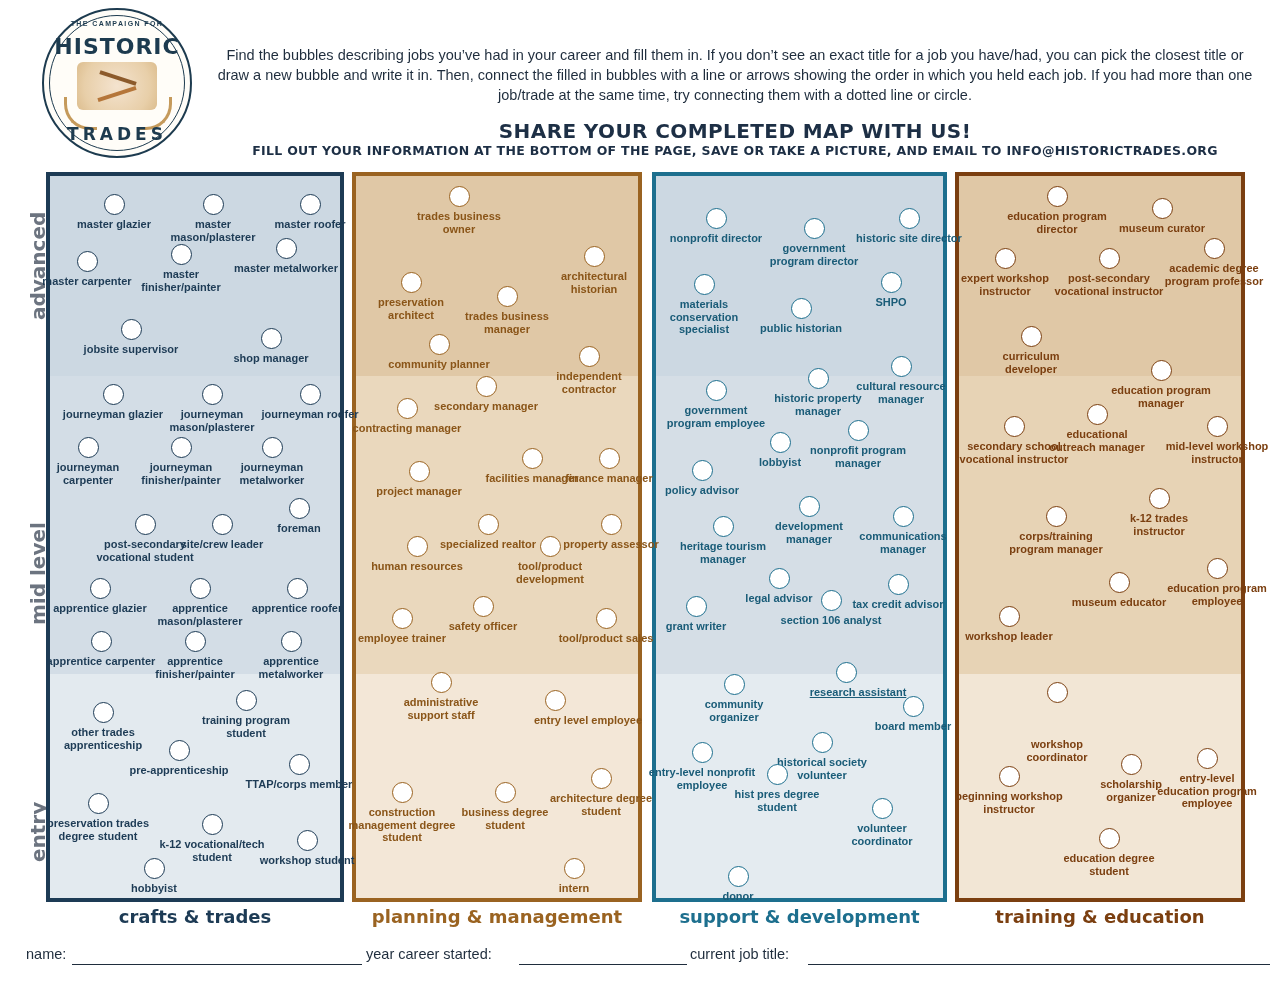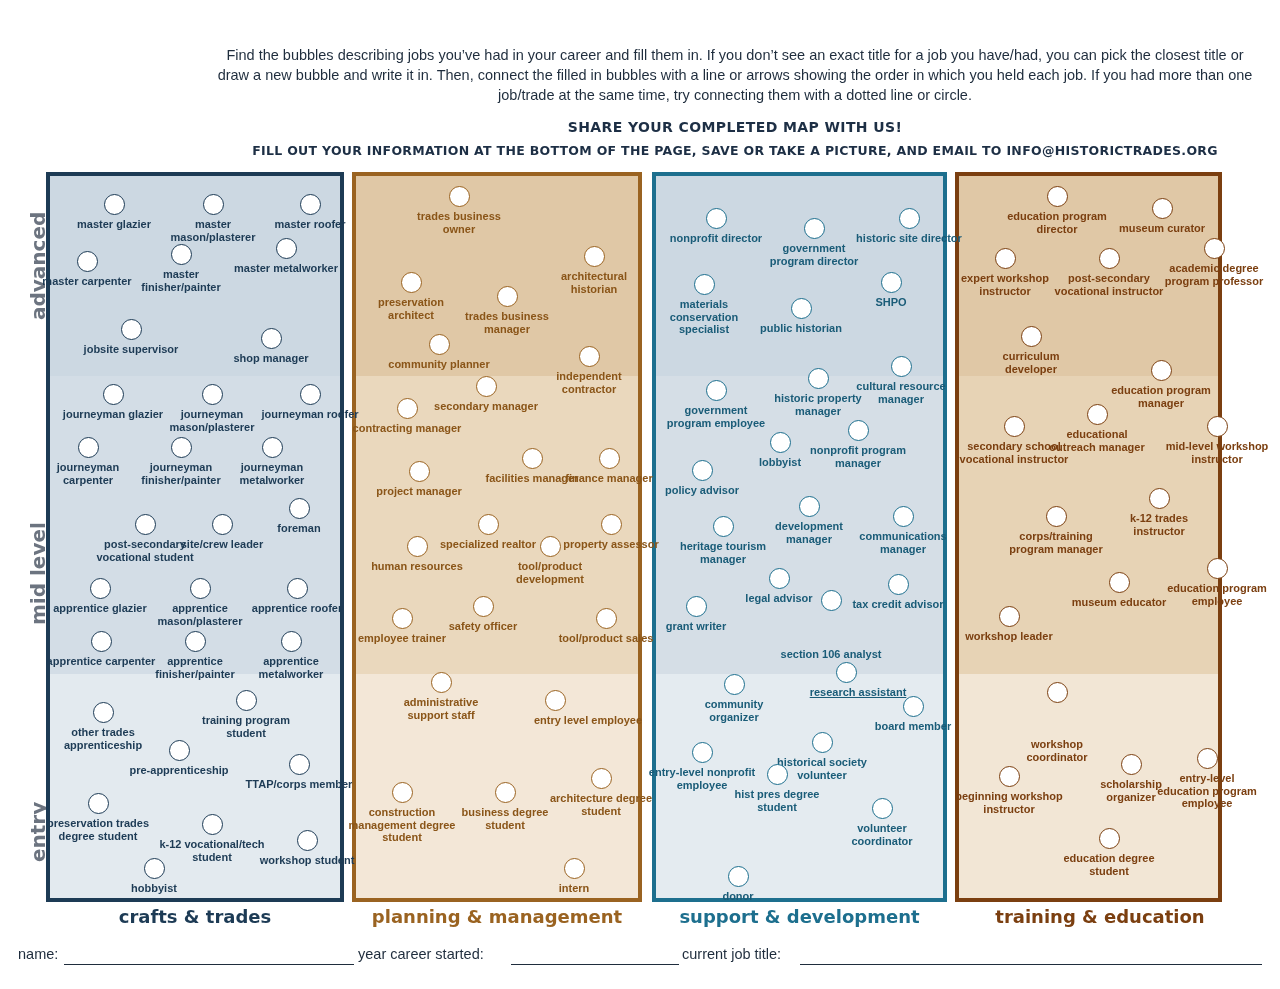--- a/index.html
+++ b/index.html
@@ -144,21 +144,21 @@
     color: #1f2d3d;
   }
   #share-line {
     position: absolute;
     left: 215px;
     top: 119px;
     width: 1040px;
     text-align: center;
     font-family: "DejaVu Sans", sans-serif;
     font-weight: bold;
-    font-size: 14px;
+    font-size: 20px;
     letter-spacing: 0.4px;
     color: #1d2f45;
   }
   #fill-line {
     position: absolute;
     left: 215px;
     top: 143px;
     width: 1040px;
     text-align: center;
     font-family: "DejaVu Sans", sans-serif;
@@ -188,21 +188,21 @@
     position: absolute;
     top: 172px;
     height: 730px;
     border-width: 4px;
     border-style: solid;
     box-sizing: border-box;
   }
   #col-crafts   { left: 46px;  width: 298px; border-color: #1d3b55; }
   #col-planning { left: 352px; width: 290px; border-color: #9a6321; }
   #col-support  { left: 652px; width: 295px; border-color: #1d6f8e; }
-  #col-training { left: 955px; width: 267px; border-color: #7b3f10; }
+  #col-training { left: 955px; width: 290px; border-color: #7b3f10; }
 
   .band {
     position: absolute;
     left: 0; right: 0;
     box-sizing: border-box;
   }
   .band-adv { top: 0; height: 200px; }
   .band-mid { top: 200px; height: 298px; }
   .band-ent { top: 498px; bottom: 0; }
 
@@ -259,21 +259,21 @@
     text-align: center;
   }
   #footer-crafts   { left: 46px;  width: 298px; color: #1d3b55; }
   #footer-planning { left: 352px; width: 290px; color: #9a6321; }
   #footer-support  { left: 652px; width: 295px; color: #1d6f8e; }
   #footer-training { left: 955px; width: 290px; color: #7b3f10; }
 
   
   #form-row {
     position: absolute;
-    left: 0;
+    left: 8px;
     top: 940px;
     width: 1156px;
     height: 30px;
     text-align: right;
   }
   .form-label {
     position: absolute;
     font-size: 14.5px;
     color: #1f2d3d;
     top: 6px;
@@ -289,20 +289,32 @@
   #lbl-year { left: 358px; }
   #line-year { left: 511px; width: 168px; }
   #lbl-title { left: 682px; }
   #line-title { left: 800px; width: 462px; }
 </style>
 </head>
 <body>
 
 <div id="header">
 
+  <div id="logo">
+    <div class="logo-ring"></div>
+    <div class="logo-ring-inner"></div>
+    <div class="logo-top-text">THE CAMPAIGN FOR</div>
+    <div class="logo-historic">HISTORIC</div>
+    <div class="logo-emblem">
+      <div class="logo-hammer"></div>
+    </div>
+    <div class="logo-laurel-l"></div>
+    <div class="logo-laurel-r"></div>
+    <div class="logo-trades">TRADES</div>
+  </div>
 
   <div id="intro">Find the bubbles describing jobs you’ve had in your career and fill them in. If you don’t see an exact title for a job you have/had, you can pick the closest title or draw a new bubble and write it in. Then, connect the filled in bubbles with a line or arrows showing the order in which you held each job. If you had more than one job/trade at the same time, try connecting them with a dotted line or circle.</div>
   <div id="share-line">SHARE YOUR COMPLETED MAP WITH US!</div>
   <div id="fill-line">FILL OUT YOUR INFORMATION AT THE BOTTOM OF THE PAGE, SAVE OR TAKE A PICTURE, AND EMAIL TO INFO@HISTORICTRADES.ORG</div>
 </div>
 
 <div class="level-label" id="label-advanced">advanced</div>
 <div class="level-label" id="label-mid">mid level</div>
 <div class="level-label" id="label-entry">entry</div>
 
@@ -536,21 +548,21 @@
   <div class="bubble" style="left:113px; top:392px;"></div>
   <div class="bubble-label" style="left:68px;  top:416px;">legal advisor</div>
 
   <div class="bubble" style="left:232px; top:398px;"></div>
   <div class="bubble-label" style="left:187px; top:422px;">tax credit advisor</div>
 
   <div class="bubble" style="left:30px;  top:420px;"></div>
   <div class="bubble-label" style="left:-15px; top:444px;">grant writer</div>
 
   <div class="bubble" style="left:165px; top:414px;"></div>
-  <div class="bubble-label" style="left:120px; top:438px;margin-top:34px;">section 106 analyst</div>
+  <div class="bubble-label" style="left:120px; top:438px;">section 106 analyst</div>
 
   <div class="bubble" style="left:68px;  top:498px;"></div>
   <div class="bubble-label" style="left:23px;  top:522px;">community organizer</div>
 
   <div class="bubble" style="left:180px; top:486px;"></div>
   <div class="bubble-label" style="left:147px; top:510px;text-decoration:underline;">research assistant</div>
 
   <div class="bubble" style="left:247px; top:520px;"></div>
   <div class="bubble-label" style="left:202px; top:544px;">board member</div>
 

